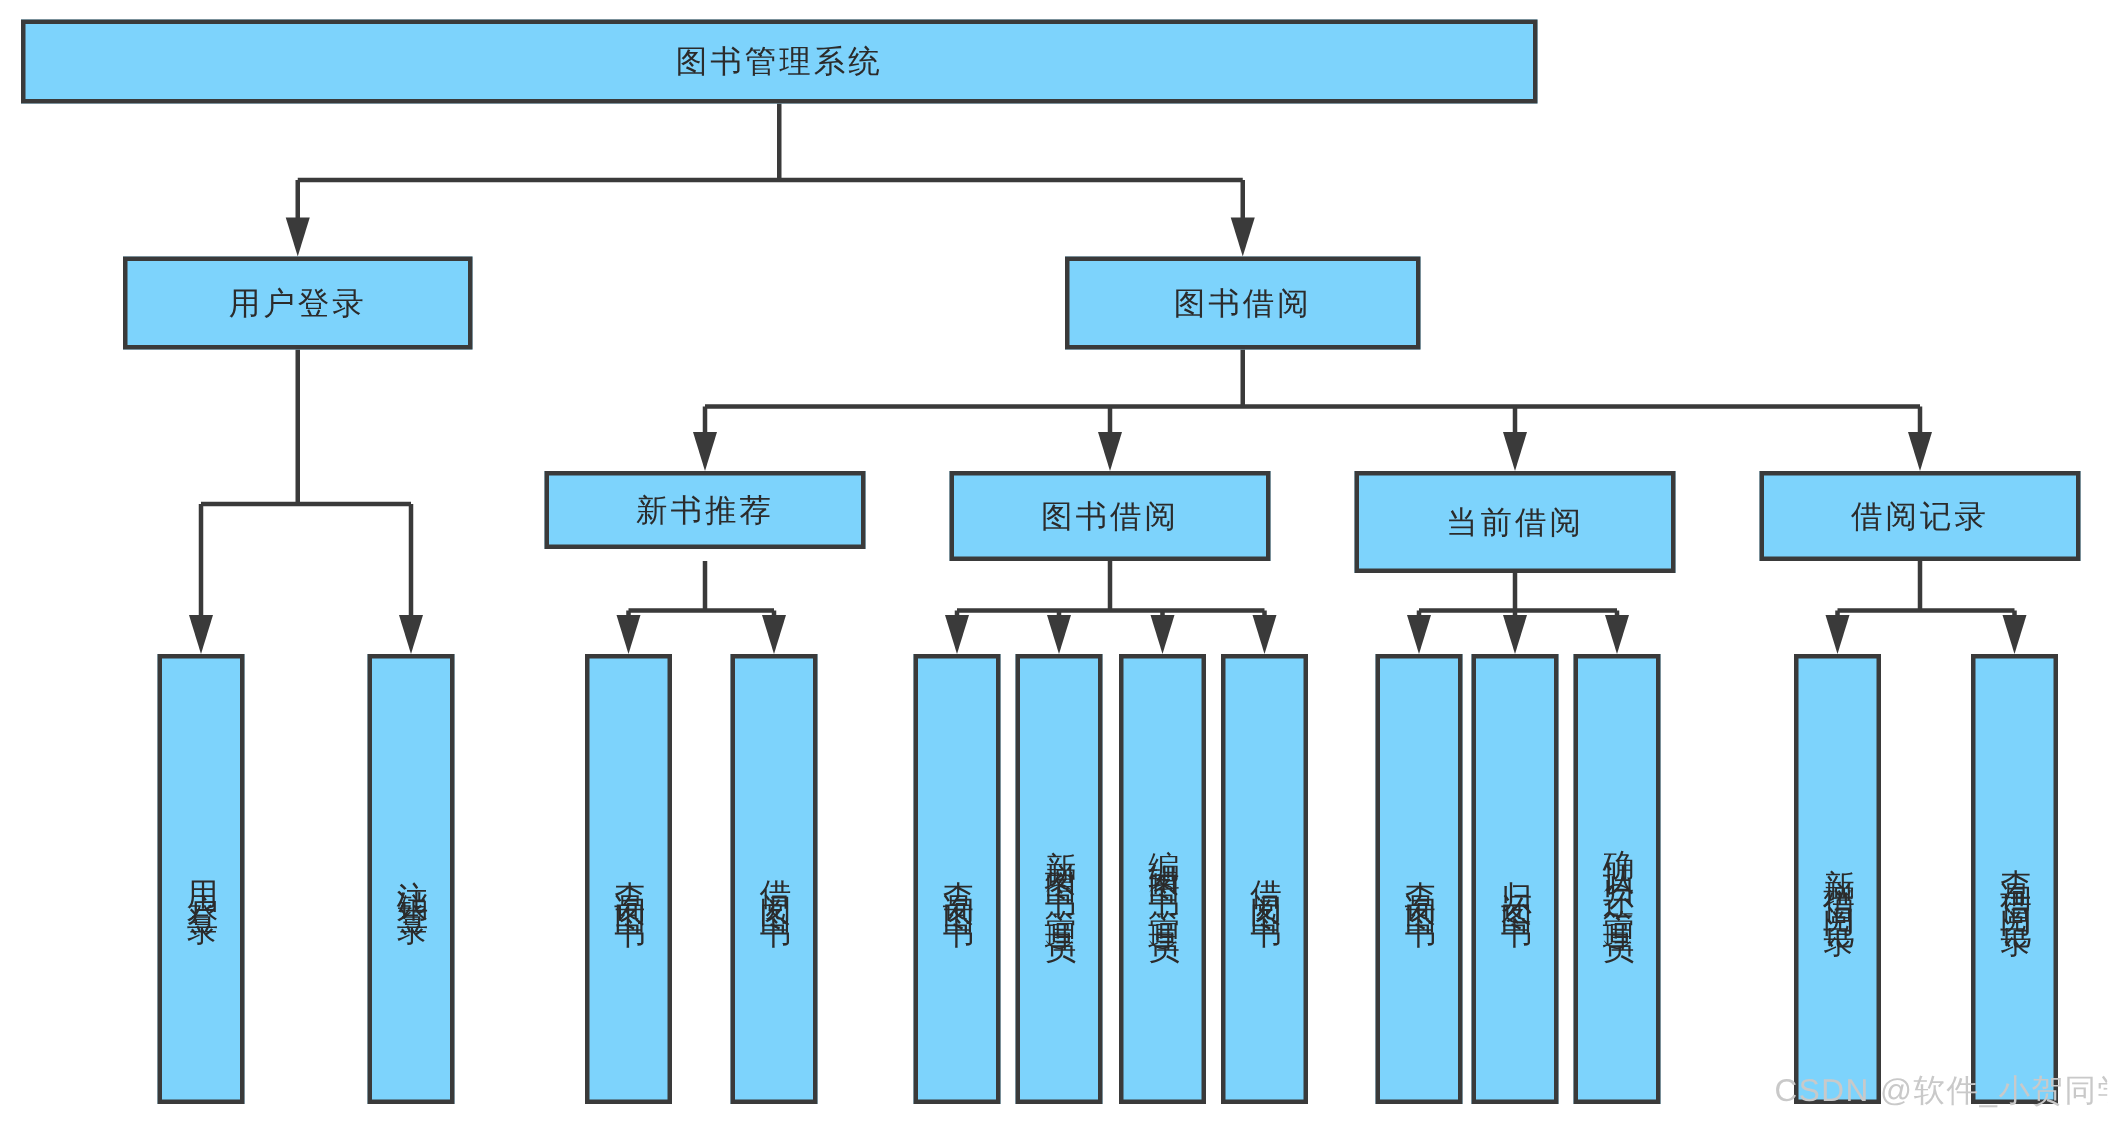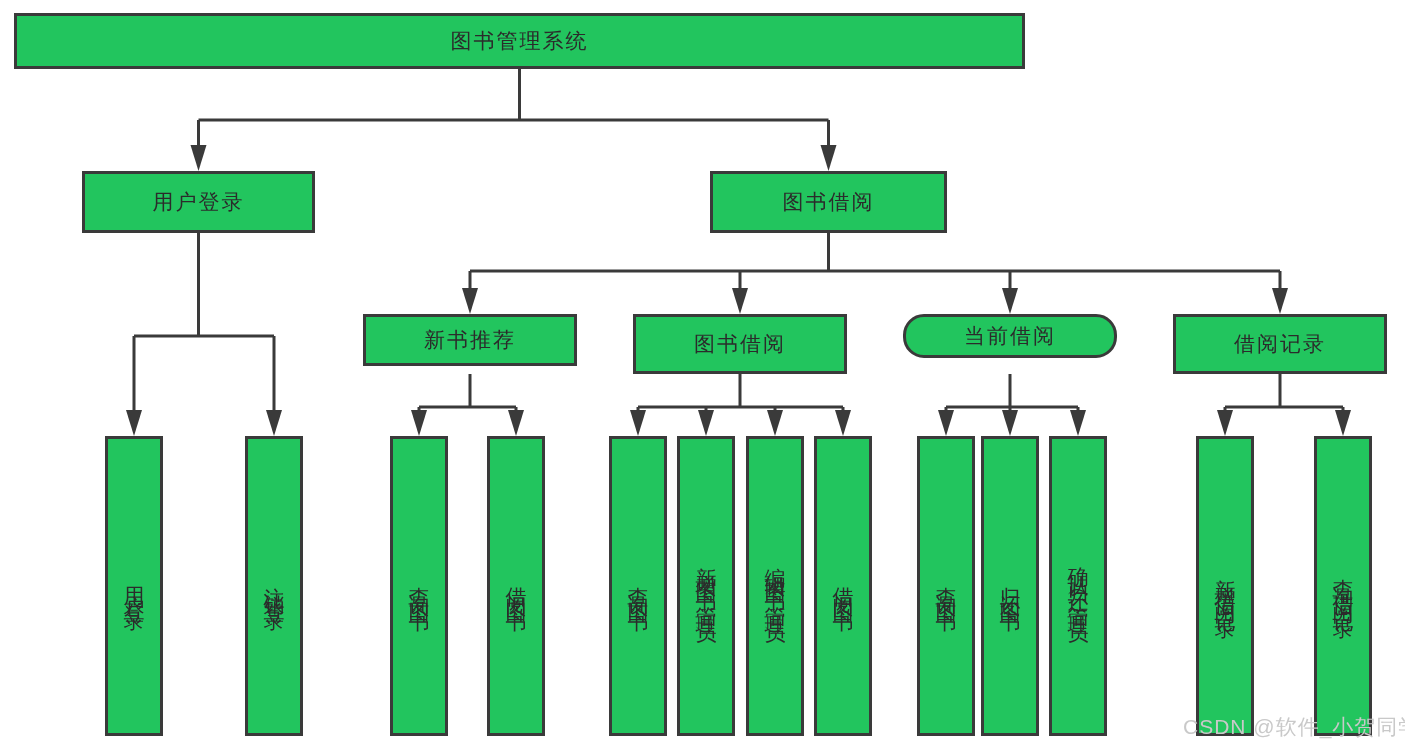--- a/index.html
+++ b/index.html
@@ -16,21 +16,21 @@
     overflow: hidden;
   }
   svg.wires {
     position: absolute;
     left: 0; top: 0;
     width: 1405px; height: 747px;
     pointer-events: none;
   }
   .node {
     position: absolute;
-    background: #22c55e;
+    background: #7dd3fc;
     border: 3px solid #3a3a3a;
     display: flex;
     align-items: center;
     justify-content: center;
     color: #2b2b2b;
     z-index: 2;
   }
   .h-node { font-size: 21px; letter-spacing: 2px; }
   .v-node .vtext {
     writing-mode: vertical-lr;
@@ -97,21 +97,21 @@
   <div class="node h-node" style="left:710px; top:171px; width:237px; height:62px;">
     <span>图书借阅</span>
   </div>
 
   <div class="node h-node" style="left:363px; top:314px; width:214px; height:52px;font-family:Liberation Serif, serif;">
     <span>新书推荐</span>
   </div>
   <div class="node h-node" style="left:633px; top:314px; width:214px; height:60px;">
     <span>图书借阅</span>
   </div>
-  <div class="node h-node" style="left:903px; top:314px; width:214px; height:44px;border-radius:21px;">
+  <div class="node h-node" style="left:903px; top:314px; width:214px; height:68px;">
     <span>当前借阅</span>
   </div>
   <div class="node h-node" style="left:1173px; top:314px; width:214px; height:60px;">
     <span>借阅记录</span>
   </div>
 
   <div class="node v-node" style="left:105px; top:436px; width:58px; height:300px;">
     <span class="vtext">用户登录</span>
   </div>
   <div class="node v-node" style="left:245px; top:436px; width:58px; height:300px;">

